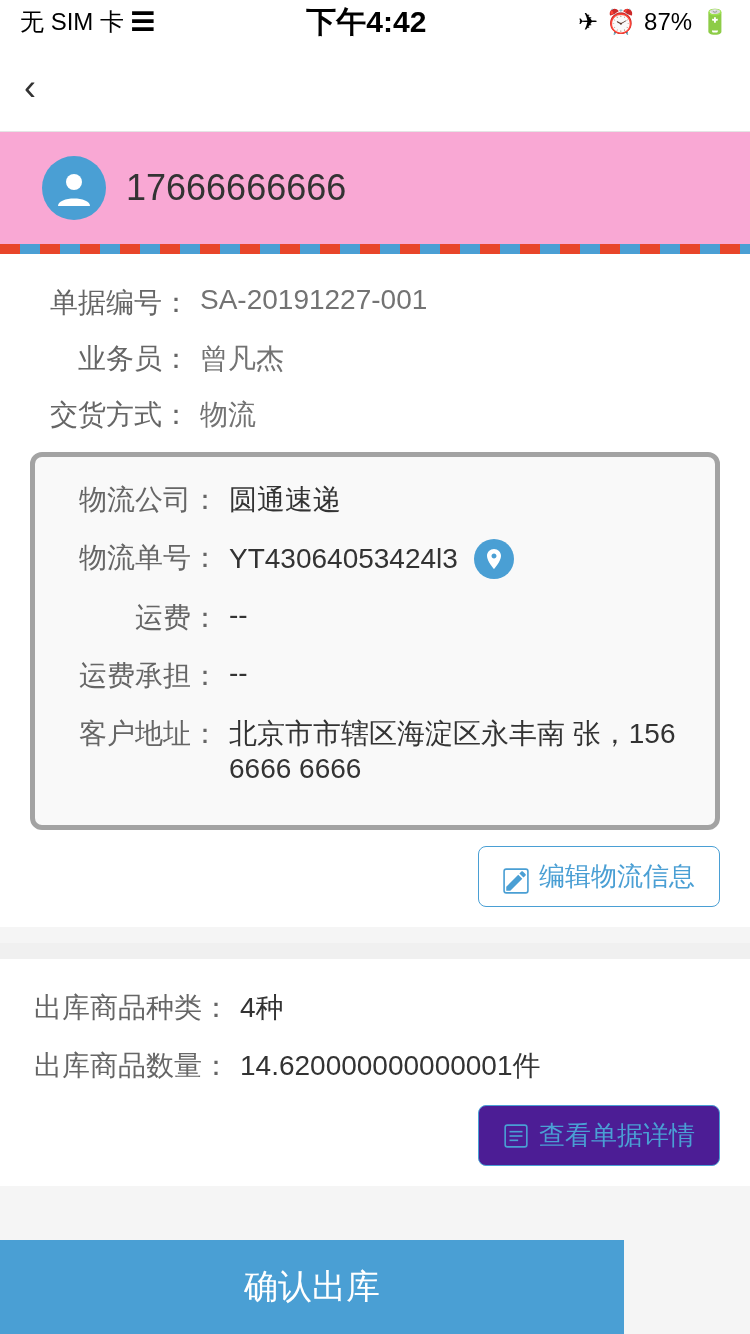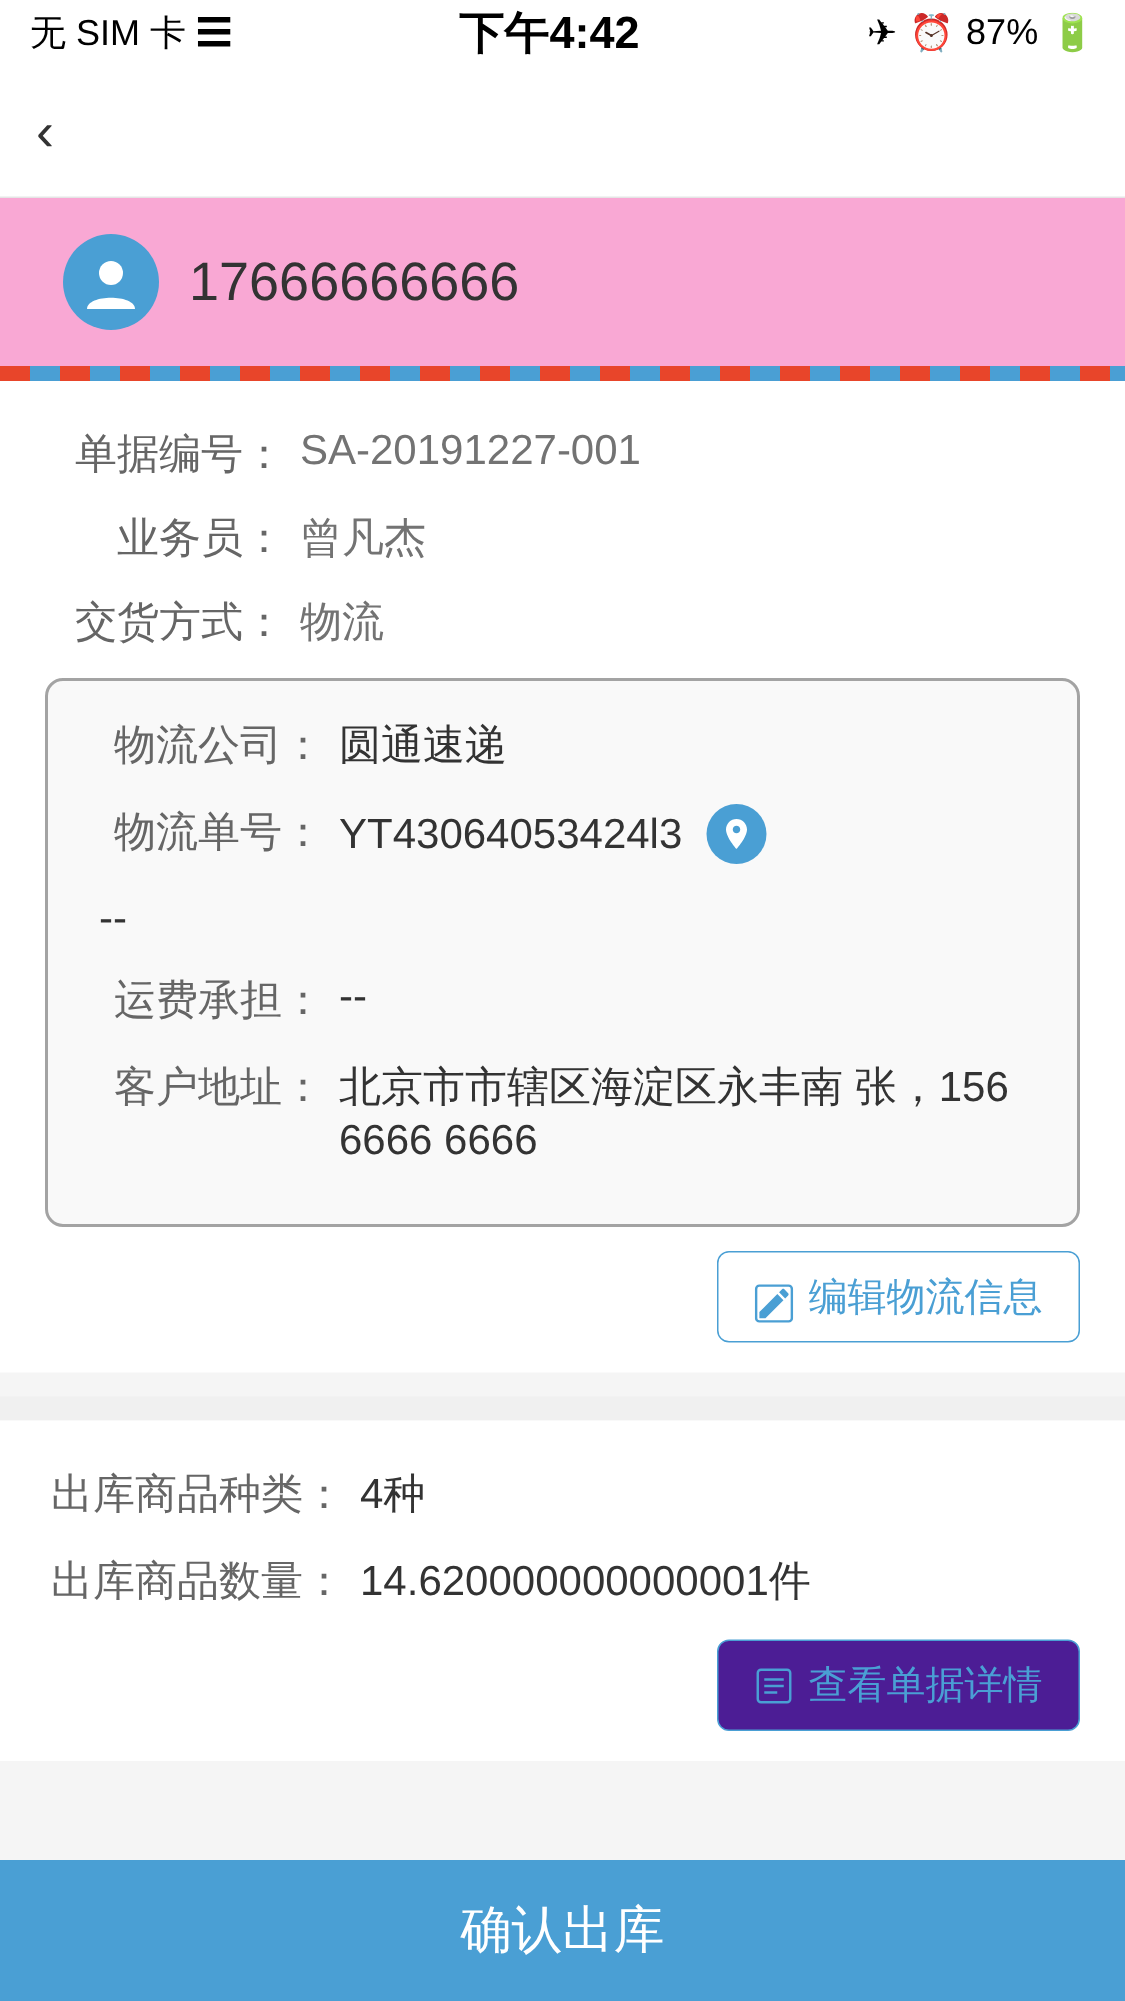--- a/index.html
+++ b/index.html
@@ -110,21 +110,21 @@
     .info-value {
       color: #737373;
       flex: 1;
       margin-left: 10px;
       word-break: break-all;
     }
 
     
     .logistics-card {
       background: #f9f9f9;
-      border: 2px solid #a3a3a3;
+      border: 5px solid #a3a3a3;
       border-radius: 12px;
       margin: 16px 0;
       padding: 24px 24px 20px 24px;
     }
     .logistics-row {
       display: flex;
       align-items: flex-start;
       margin-bottom: 20px;
       font-size: 28px;
     }
@@ -231,21 +231,21 @@
       flex: 1;
       background: #f5f5f5;
       min-height: 200px;
     }
 
     
     .confirm-btn-container {
       position: fixed;
       bottom: 0;
       left: 0;
-      width: 750px;
+      width: 624px;
       background: #4a9fd4;
       padding: 24px 0;
       display: flex;
       align-items: center;
       justify-content: center;
       cursor: pointer;
     }
     .confirm-btn-label {
       color: #fff;
       font-size: 34px;
@@ -314,20 +314,21 @@
         <span class="logistics-value with-icon">
           <span>YT43064053424l3</span>
           <div class="location-icon">
             <svg viewBox="0 0 24 24" xmlns="http://www.w3.org/2000/svg">
               <path d="M12 2C8.13 2 5 5.13 5 9c0 5.25 7 13 7 13s7-7.75 7-13c0-3.87-3.13-7-7-7zm0 9.5c-1.38 0-2.5-1.12-2.5-2.5s1.12-2.5 2.5-2.5 2.5 1.12 2.5 2.5-1.12 2.5-2.5 2.5z" fill="#fff"></path>
             </svg>
           </div>
         </span>
       </div>
       <div class="logistics-row">
+        <span class="logistics-label">运费：</span>
         <span class="logistics-value">--</span>
       </div>
       <div class="logistics-row">
         <span class="logistics-label">运费承担：</span>
         <span class="logistics-value">--</span>
       </div>
       <div class="logistics-row">
         <span class="logistics-label">客户地址：</span>
         <span class="logistics-value">北京市市辖区海淀区永丰南  张，156 6666 6666</span>
       </div>

